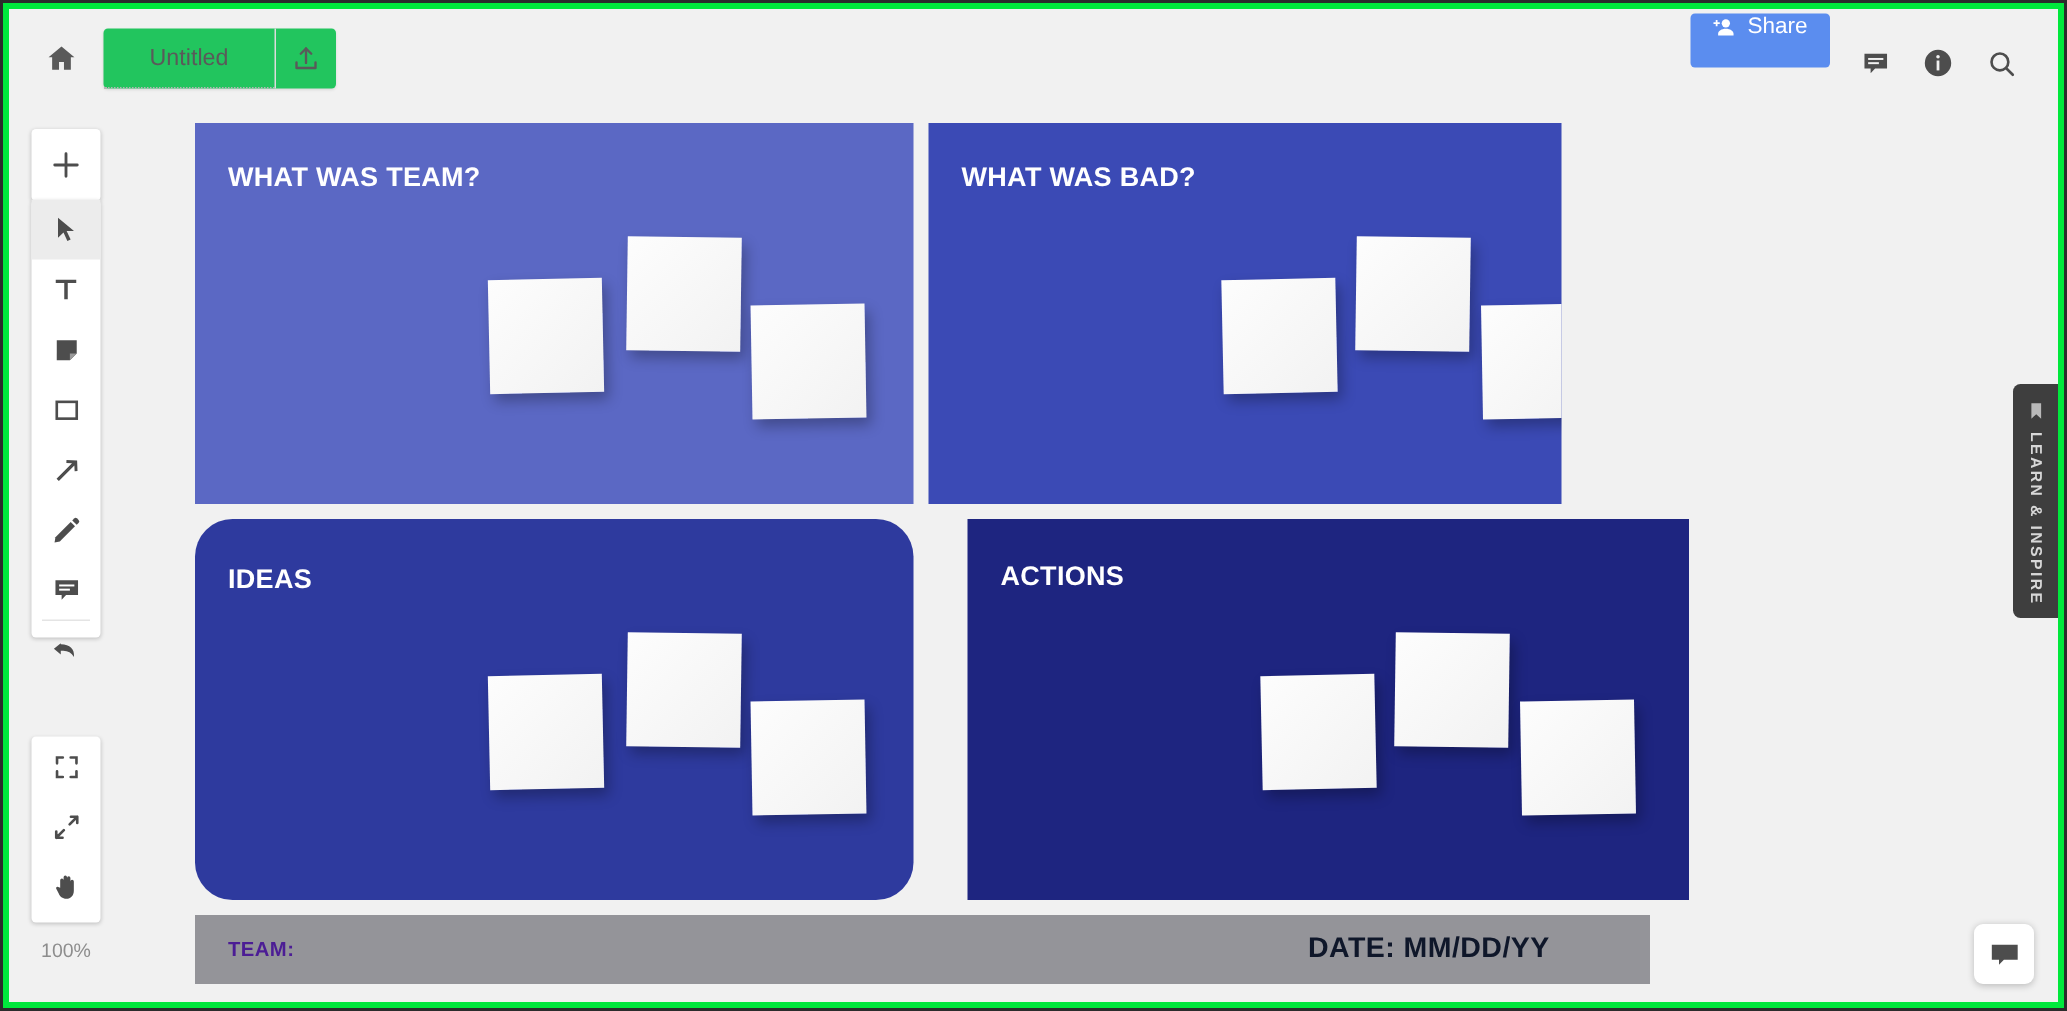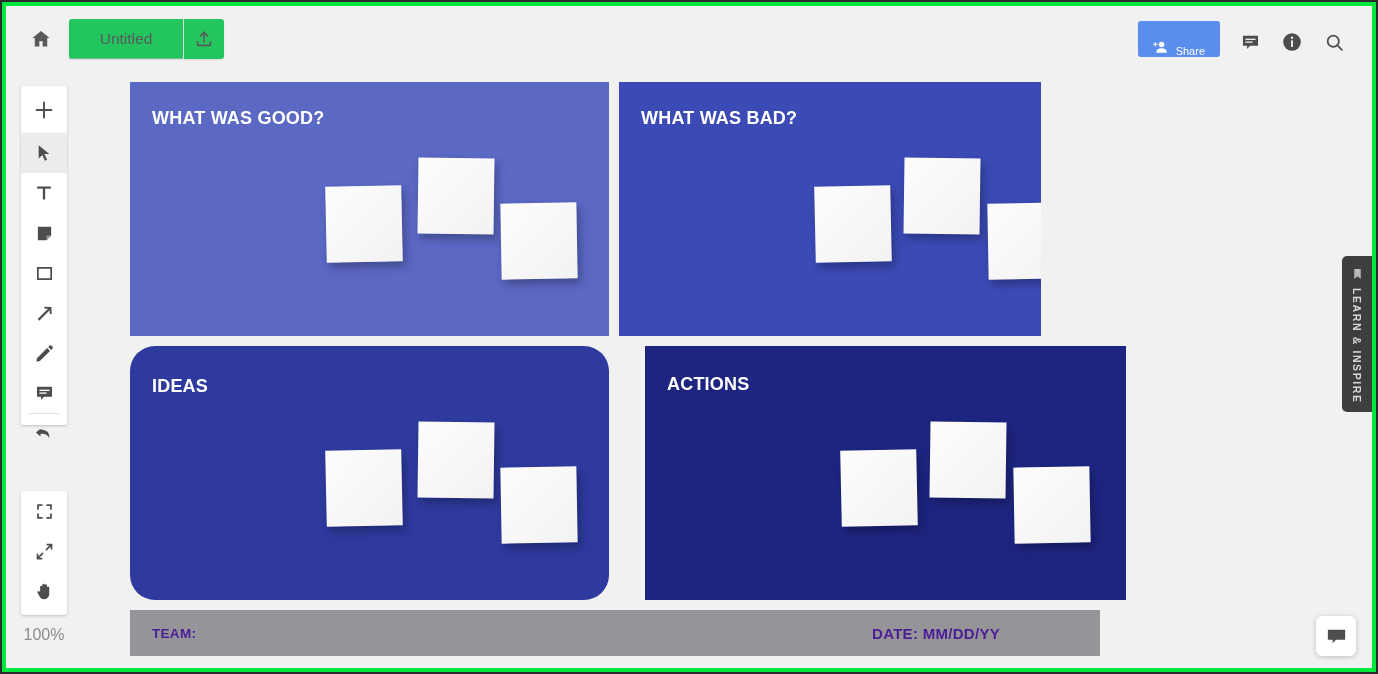--- a/index.html
+++ b/index.html
@@ -67,28 +67,28 @@
     cursor: text;
     white-space: nowrap;
   }
   #export-btn {
     width: 41px;
     display: flex; align-items: center; justify-content: center;
     border-left: 1px solid #dcdcdc;
     cursor: pointer;
   }
   #share-btn {
-    position: absolute; right: 152px; top: 15px;
+    position: absolute; right: 152px; top: 3px;
     height: 36px;
-    display: flex; align-items: flex-end; gap: 7px;
+    display: flex; align-items: flex-start; gap: 7px;
     padding: 0 15px 0 12px;
     border-radius: 3px;
     cursor: pointer;
     color: #fff;
-    font-size: 11px;
+    font-size: 15px;
   }
   .top-icon-btn {
     position: absolute; top: 22px;
     width: 28px; height: 28px;
     display: flex; align-items: center; justify-content: center;
     cursor: pointer;
   }
   #chat-top  { right: 108px; }
   #info-top  { right: 66px; }
   #search-top{ right: 24px; }
@@ -114,21 +114,21 @@
   }
   #panel-add .tool { height: 48px; }
   .tool.active { background: #ececec; }
   .tool-sep {
     height: 1px; margin: 0 7px; background: #e4e4e4;
   }
   #zoom-level {
     position: absolute; left: 15px; top: 620px;
     width: 46px;
     text-align: center;
-    font-size: 16px;
+    font-size: 13px;
     color: #8d8d8d;
   }
 
   
   #canvas {
     position: absolute;
     left: 70px; top: 64px;
     width: 1296px; height: 598px;
     background: #f1f1f1;
     overflow: hidden;
@@ -177,21 +177,21 @@
   }
   #footer-team {
     position: absolute; left: 22px; top: 50%;
     transform: translateY(-50%);
     color: #4c1d95; font-weight: bold; font-size: 13.5px;
     letter-spacing: .3px;
   }
   #footer-date {
     position: absolute; left: 742px; top: 50%;
     transform: translateY(-50%);
-    color: #4c1d95; font-weight: bold; font-size: 15px;
+    color: #0f172a; font-weight: bold; font-size: 19px;
     letter-spacing: .3px;
     white-space: nowrap;
   }
 
   
   #learn-tab {
     position: absolute;
     right: 0; top: 250px;
     width: 30px; height: 156px;
     background: #3e3e3e;
@@ -367,21 +367,21 @@
         </svg>
       </div>
     </div>
 
     <div id="zoom-level">100%</div>
 
     <div id="canvas">
       <div id="board">
 
         <div id="quad-good" class="quad">
-          <div class="quad-title">WHAT WAS GOOD?</div>
+          <div class="quad-title">WHAT WAS TEAM?</div>
           <div class="note" style="left:196px; top:104px; width:76px; height:76px; transform:rotate(-1.2deg);"></div>
           <div class="note" style="left:288px; top:76px; width:76px; height:76px; transform:rotate(0.8deg);"></div>
           <div class="note" style="left:371px; top:121px; width:76px; height:76px; transform:rotate(-1.0deg);"></div>
         </div>
 
         <div id="quad-bad" class="quad">
           <div class="quad-title">WHAT WAS BAD?</div>
           <div class="note" style="left:196px; top:104px; width:76px; height:76px; transform:rotate(-1.2deg);"></div>
           <div class="note" style="left:285px; top:76px; width:76px; height:76px; transform:rotate(0.8deg);"></div>
           <div class="note" style="left:369px; top:121px; width:76px; height:76px; transform:rotate(-1.0deg);"></div>

